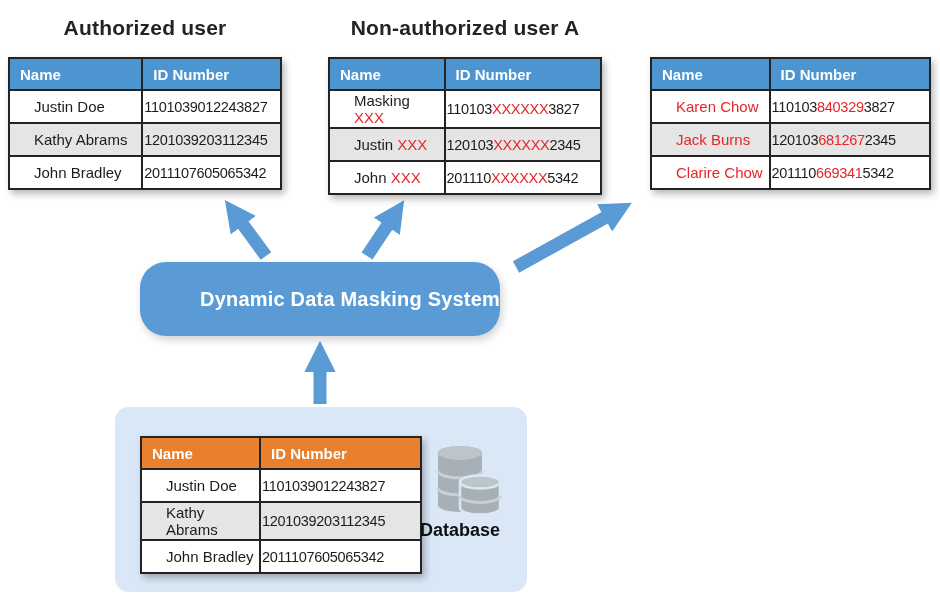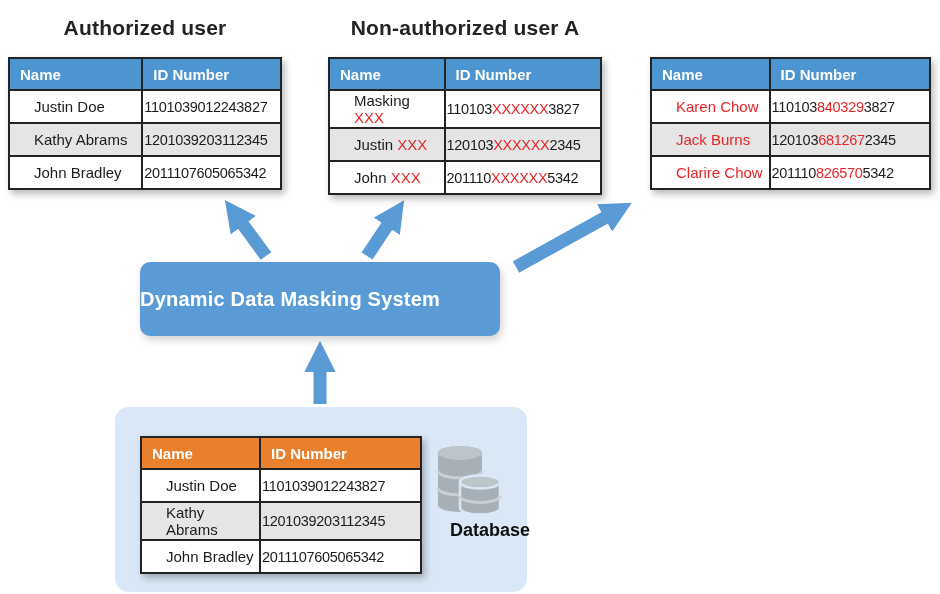--- a/index.html
+++ b/index.html
@@ -34,33 +34,33 @@
   .tbl-wrap td{font-size:15px;color:#1c1c1c;height:29px;background:#fff;}
   .tbl-wrap tbody tr:nth-child(2) td{background:#e5e5e5;}
   td.col-name{padding-left:24px;}
   td.col-id{text-align:left;padding-right:8px;font-size:14.5px;letter-spacing:-.3px;white-space:nowrap;}
   .col-name{width:42.5%;}
   .t-auth .col-name{width:49%;}
   .red{color:var(--red);}
   
   .mask-box{
     position:absolute;left:140px;top:262px;width:360px;height:74px;
-    background:var(--accent);border-radius:10px;display:flex;
-    align-items:center;justify-content:flex-start;
+    background:var(--accent);border-radius:26px;display:flex;
+    align-items:center;justify-content:flex-end;
     box-shadow:2px 4px 8px rgba(0,0,0,.18);
   }
   .mask-box span{color:#fff;font-size:20px;font-weight:700;letter-spacing:.2px;}
   
   .db-panel{
     position:absolute;left:115px;top:407px;width:412px;height:185px;
     background:var(--panel);border-radius:14px;
   }
   .db-icon{position:absolute;left:428px;top:444px;}
   .db-label{
-    position:absolute;left:420px;top:520px;width:110px;text-align:right;
+    position:absolute;left:420px;top:520px;width:110px;text-align:left;
     font-size:18px;font-weight:600;color:#101010;
   }
 </style>
 </head>
 <body>
 
 <div class="canvas">
 
   <svg class="overlay" width="940" height="594">
     <defs>
@@ -137,21 +137,21 @@
           <tr>
             <td class="col-name"><span class="red">Karen Chow</span></td>
             <td class="col-id"><span>110103</span><span class="red">840329</span><span>3827</span></td>
           </tr>
           <tr>
             <td class="col-name"><span class="red">Jack Burns</span></td>
             <td class="col-id"><span>120103</span><span class="red">681267</span><span>2345</span></td>
           </tr>
           <tr>
             <td class="col-name"><span class="red">Clarire Chow</span></td>
-            <td class="col-id"><span>201110</span><span class="red">826570</span><span>5342</span></td>
+            <td class="col-id"><span>201110</span><span class="red">669341</span><span>5342</span></td>
           </tr>
         </tbody>
       </table>
     </div>
 
   <div class="mask-box">
     <span>Dynamic Data Masking System</span>
   </div>
 
   <div class="db-panel"></div>

